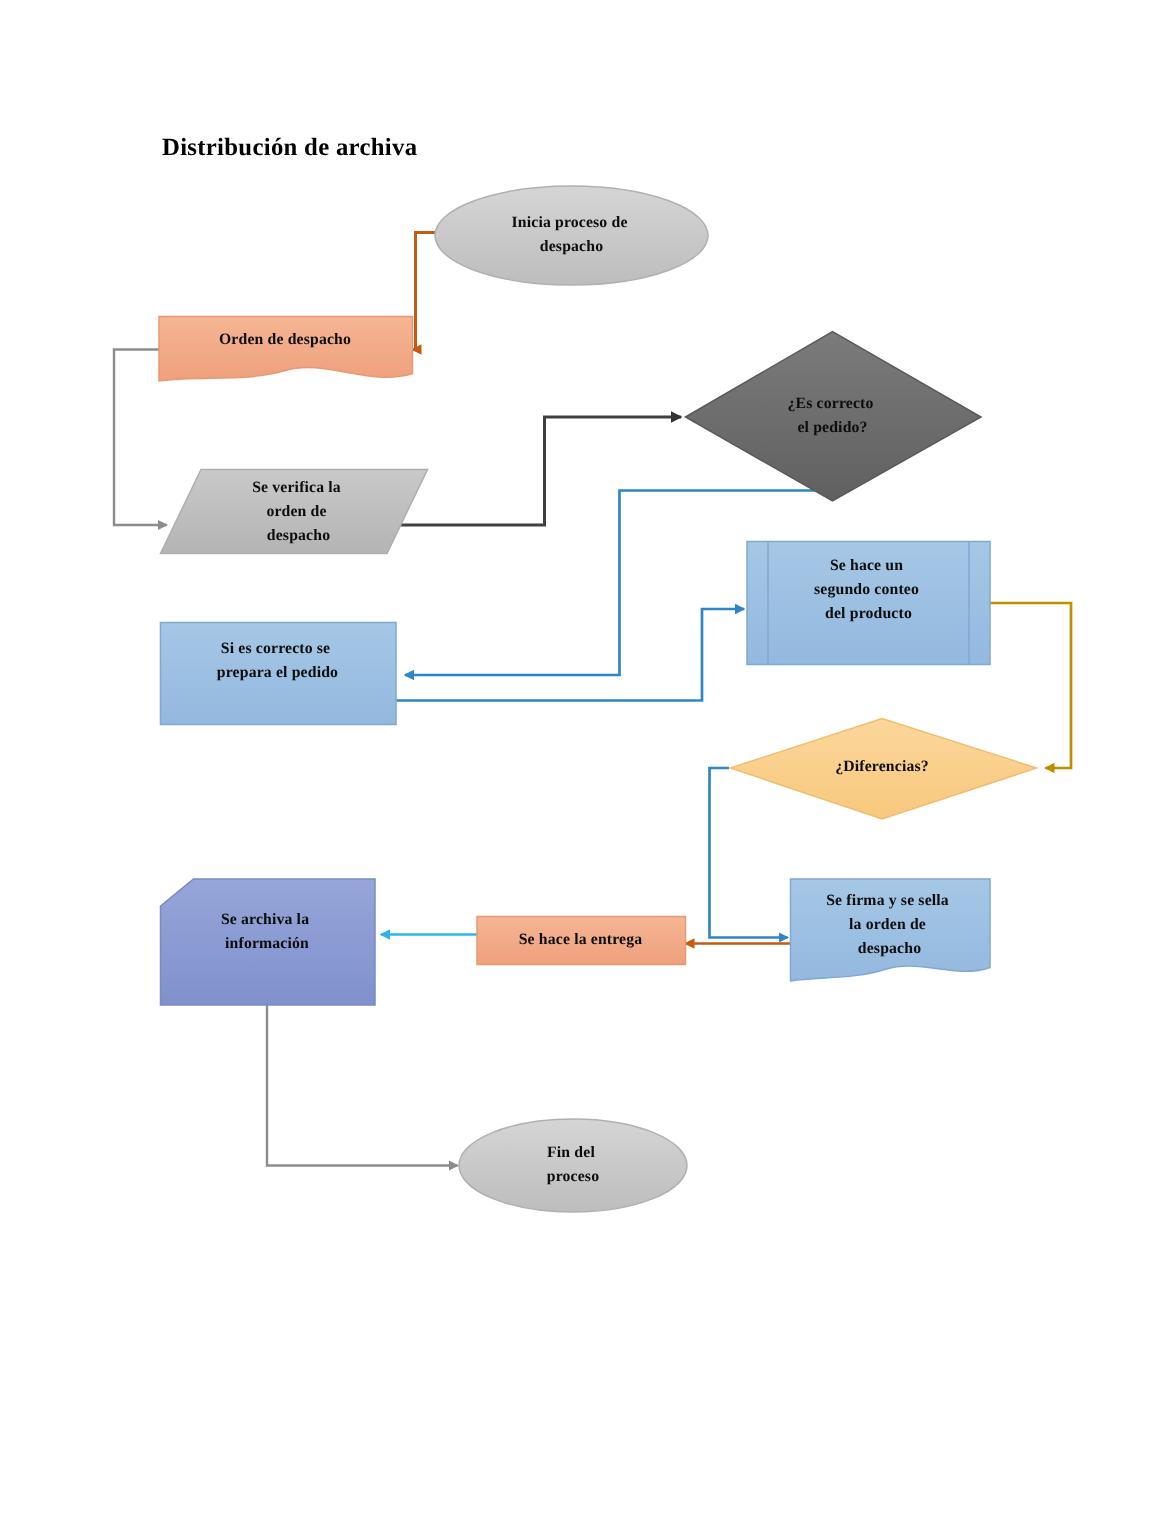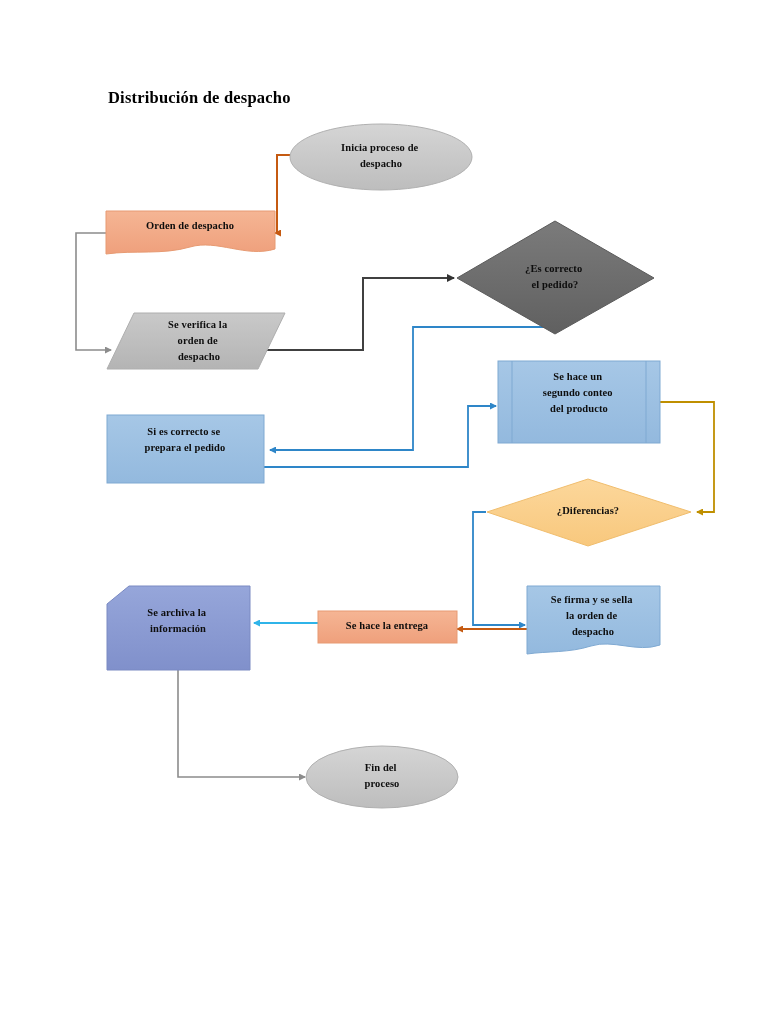--- a/index.html
+++ b/index.html
@@ -45,21 +45,21 @@
     text-anchor: middle;
     dominant-baseline: middle;
   }
   .node-label tspan { letter-spacing: 0.1px; }
 </style>
 </head>
 <body>
 
 <div id="page">
 
-  <div id="diagram-title">Distribución de despacho</div>
+  <div id="diagram-title">Distribución de archiva</div>
 
   <svg id="flow" viewBox="0 0 768 1024">
     <defs>
       <linearGradient id="gradGray" x1="0" y1="0" x2="0" y2="1">
         <stop offset="0%" stop-color="#d5d5d5"></stop>
         <stop offset="100%" stop-color="#bdbdbd"></stop>
       </linearGradient>
       <linearGradient id="gradDarkGray" x1="0" y1="0" x2="0" y2="1">
         <stop offset="0%" stop-color="#7b7b7b"></stop>
         <stop offset="100%" stop-color="#606060"></stop>

